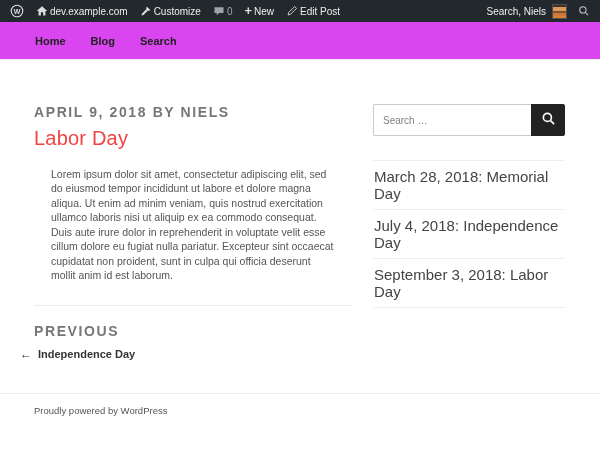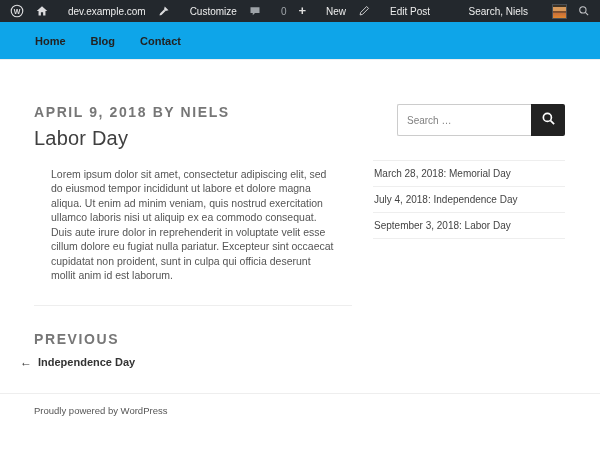--- a/index.html
+++ b/index.html
@@ -11,91 +11,91 @@
     -webkit-font-smoothing:antialiased;
   }
 
   
   .admin-bar {
     height:22px; background:#23282d; color:#eee;
     display:flex; align-items:center;
     font-size:10px; padding:0 4px;
   }
   .ab-item {
-    display:flex; align-items:center; gap:20px;
+    display:flex; align-items:center; gap:2px;
     height:22px; padding:0 6px; cursor:pointer; white-space:nowrap;
   }
   .ab-item svg { display:block; }
   .ab-count { color:#a0a5aa; }
   .ab-plus { font-size:13px; font-weight:bold; line-height:1; margin-top:-1px; color:#ddd; }
   .ab-right { margin-left:auto; display:flex; align-items:center; }
   .ab-avatar {
     width:13px; height:13px; margin-left:5px;
     background:
       linear-gradient(180deg,#3c3226 0%,#3c3226 18%,#d99a5b 18%,#d99a5b 48%,#7a4a2b 48%,#8a5a33 62%,#c96f3a 62%,#e0862f 100%);
     outline:1px solid #494f55;
   }
 
   
   .site-nav {
-    height:38px; background:#0ea5e9; border-bottom:1px solid #eee;
+    height:38px; background:#d946ef; border-bottom:1px solid #eee;
     display:flex; align-items:center; gap:25px; padding-left:35px;
     font-size:11px; font-weight:bold; color:#222;
   }
   .site-nav .nav-item { cursor:pointer; }
 
   
   .page {
     display:flex; height:333px; padding:44px 35px 0 34px;
   }
   .main-col { width:318px; }
   .side-col { width:192px; margin-left:auto; }
 
   .post-meta, .prev-label, .widget-title {
     font-size:14px; font-weight:bold; letter-spacing:1.6px;
     color:#767676; text-transform:uppercase;
   }
   .widget-title { color:#333; }
 
   .post-title {
-    margin:7px 0 15px; font-size:20px; font-weight:400; color:#404040; letter-spacing:.2px;
+    margin:7px 0 15px; font-size:20px; font-weight:400; color:#ef4444; letter-spacing:.2px;
   }
   .post-body {
     margin:17px; font-size:10.5px; line-height:1.38; color:#555;
   }
 
-  .post-nav { margin-top:22px; border-top:1px solid #eee; padding-top:25px; }
+  .post-nav { margin-top:22px; border-top:1px solid #eee; padding-top:17px; }
   .prev-link {
     margin-top:8px; margin-left:-14px;
     display:flex; align-items:center; gap:6px;
     font-size:11px; font-weight:bold; color:#333; cursor:pointer;
   }
   .prev-arrow { font-weight:400; font-size:12px; color:#333; }
 
   
   .search-form { display:flex; height:32px; }
   .search-input {
     flex:1; min-width:0; border:1px solid #ccc; border-right:none;
     border-radius:2px 0 0 2px; padding:4px 9px;
     font-size:10px; color:#333; font-family:"Liberation Sans", sans-serif;
-    outline:none; background:#fff;margin-left:24px;
+    outline:none; background:#fff;
   }
   .search-input::placeholder { color:#808080; }
   .search-btn {
     width:34px; border:none; background:#222; border-radius:0 2px 2px 0;
     display:flex; align-items:center; justify-content:center; cursor:pointer; padding:0;
   }
 
   .widget { margin-top:24px; }
   .widget-list {
     list-style:none; margin:10px 0 0; padding:0; border-top:1px solid #eee;
   }
   .widget-list li {
     padding:7px 0 7px 1px; border-bottom:1px solid #eee;
-    font-size:10px; color:#444; cursor:pointer;
+    font-size:15px; color:#444; cursor:pointer;
   }
 
   
   .site-footer {
     border-top:1px solid #eee; padding:6px 34px 0;
   }
   .footer-credit { font-size:9.5px; color:#555; cursor:pointer; }
 </style>
 </head>
 <body>
@@ -164,21 +164,21 @@
           <line x1="9.8" y1="9.8" x2="13.5" y2="13.5" stroke="#c3c4c7" stroke-width="1.4"></line>
         </svg>
       </span>
     </div>
   </div>
 </div>
 
 <nav class="site-nav">
   <span class="nav-item">Home</span>
   <span class="nav-item">Blog</span>
-  <span class="nav-item">Contact</span>
+  <span class="nav-item">Search</span>
 </nav>
 
 <div class="page">
 
   <main class="main-col">
     <article>
       <div class="post-meta">April 9, 2018 by Niels</div>
       <h1 class="post-title">Labor Day</h1>
       <p class="post-body">Lorem ipsum dolor sit amet, consectetur adipiscing elit, sed do eiusmod tempor incididunt ut labore et dolore magna aliqua. Ut enim ad minim veniam, quis nostrud exercitation ullamco laboris nisi ut aliquip ex ea commodo consequat. Duis aute irure dolor in reprehenderit in voluptate velit esse cillum dolore eu fugiat nulla pariatur. Excepteur sint occaecat cupidatat non proident, sunt in culpa qui officia deserunt mollit anim id est laborum.</p>
     </article>

